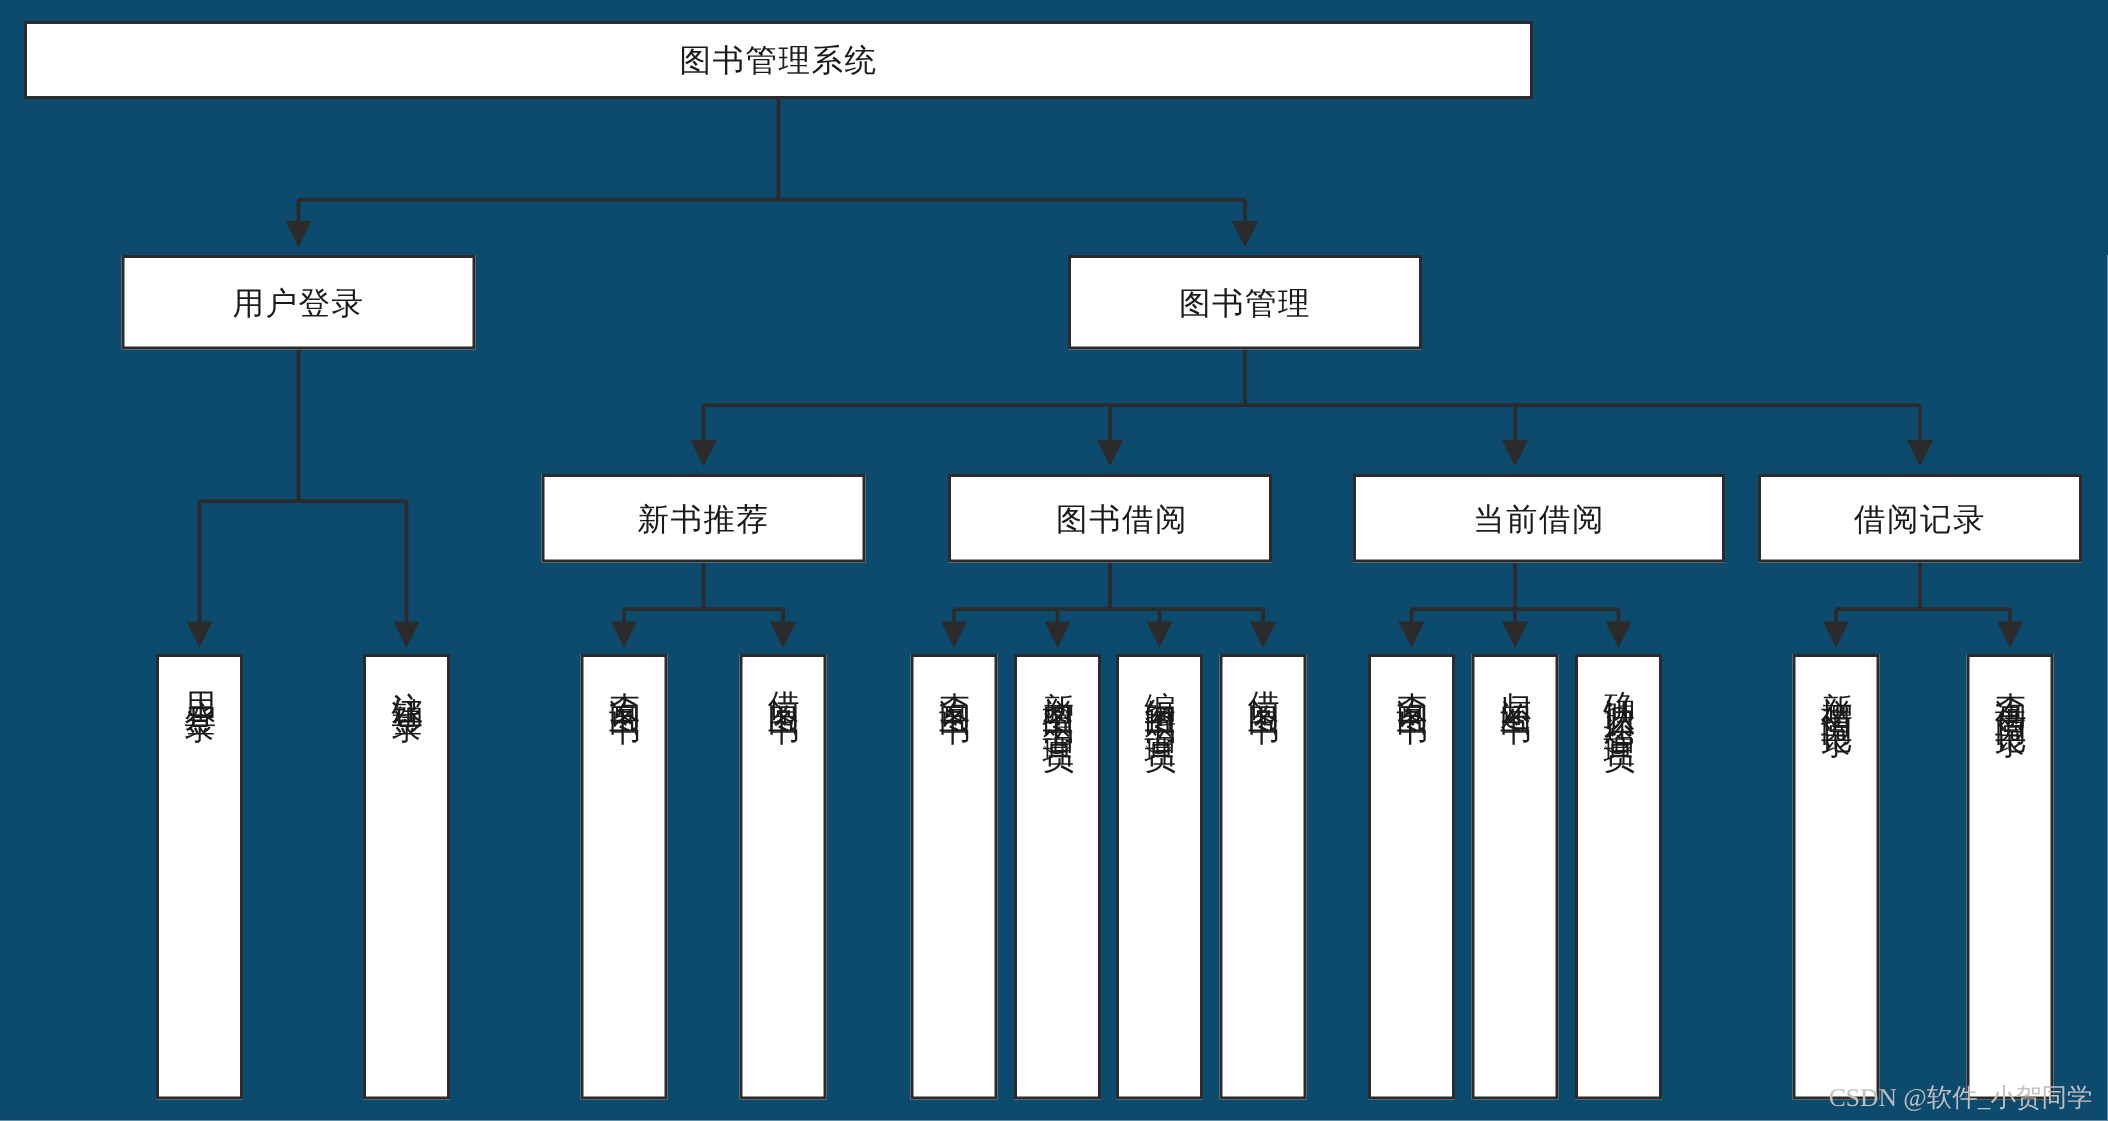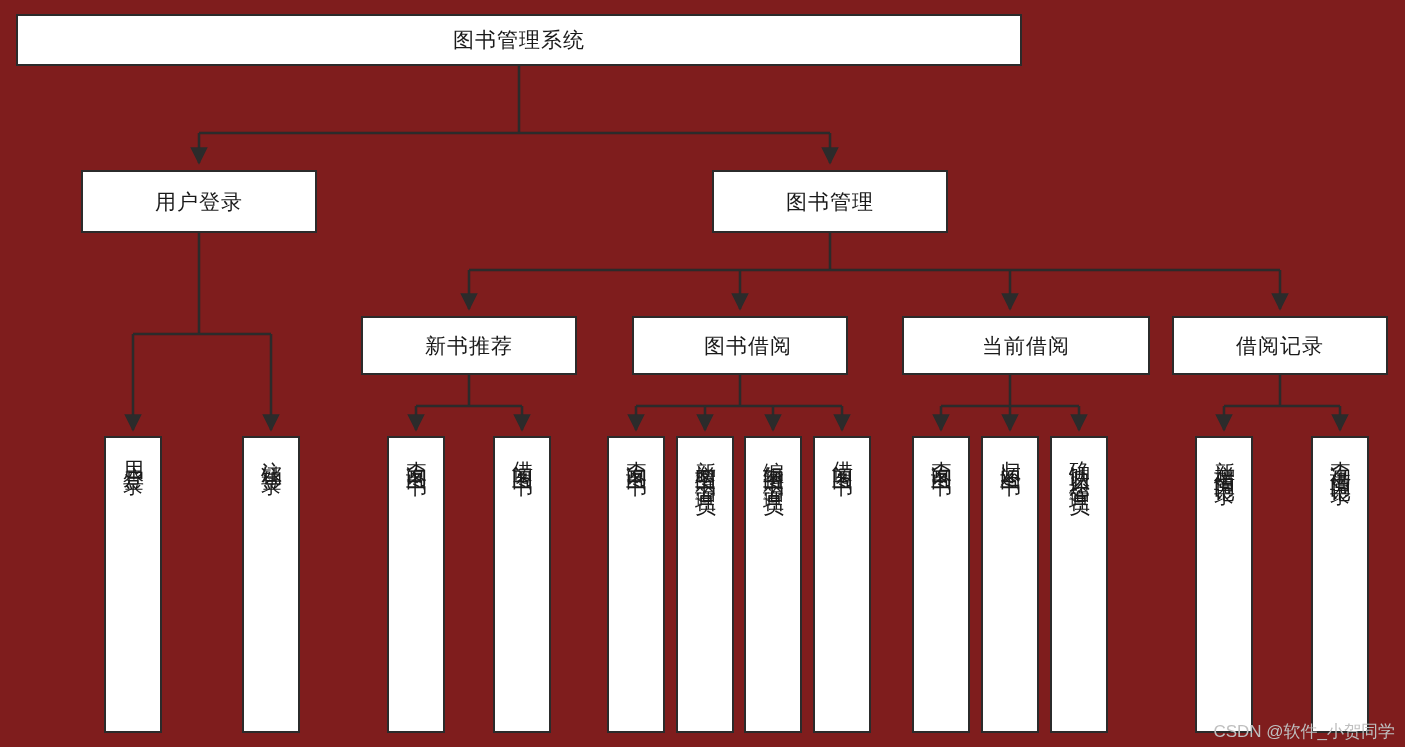--- a/index.html
+++ b/index.html
@@ -10,21 +10,21 @@
   body {
     width: 1405px;
     height: 747px;
     font-family: "DejaVu Sans", "Liberation Sans", sans-serif;
     overflow: hidden;
   }
   #diagram-root {
     position: relative;
     width: 1405px;
     height: 747px;
-    background: #7f1d1d;
+    background: #0c4a6e;
   }
   svg.edges {
     position: absolute;
     left: 0;
     top: 0;
     width: 1405px;
     height: 747px;
   }
   .node {
     position: absolute;
@@ -53,21 +53,21 @@
     line-height: 1;
     white-space: nowrap;
   }
   .watermark {
     position: absolute;
     right: 10px;
     bottom: 4px;
     font-size: 17px;
     color: #bfbfbf;
     white-space: nowrap;
-    font-family: Liberation Sans, sans-serif;
+    font-family: Liberation Serif, serif;
   }
 </style>
 </head>
 <body>
 
 <div id="diagram-root">
 
   <svg class="edges" viewBox="0 0 1405 747" xmlns="http://www.w3.org/2000/svg">
     <defs>
       <marker id="arrow" viewBox="0 0 10 10" refX="9" refY="5" markerWidth="7" markerHeight="7" orient="auto-start-reverse">

